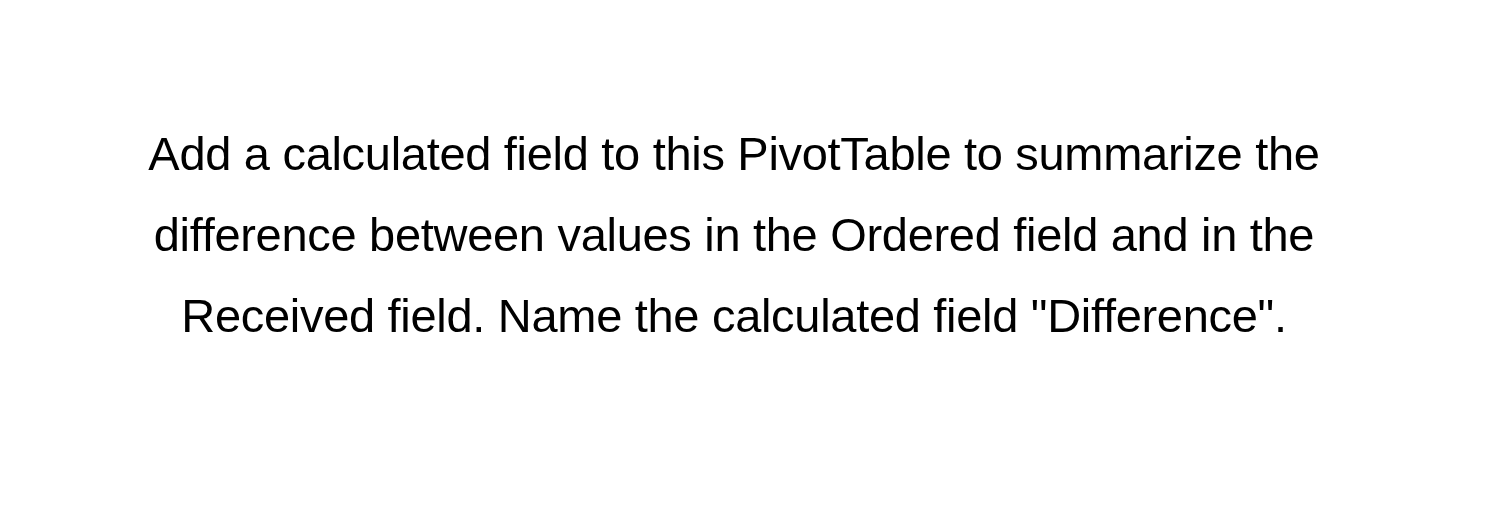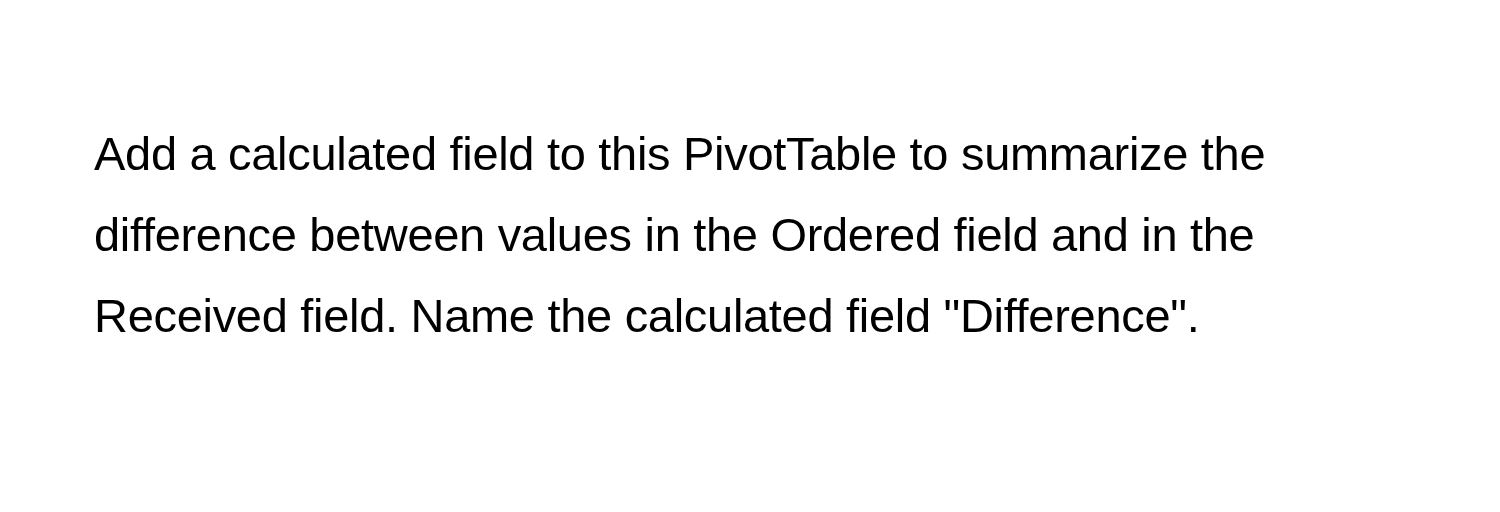--- a/index.html
+++ b/index.html
@@ -1,18 +1,19 @@
 <!DOCTYPE html>
 <html><head>
   <meta charset="utf-8">
   <style>
     * {
       margin: 12px;
       padding: 0;
       box-sizing: border-box;
+      text-align: center;
     }
     body {
       background: #ffffff;
       font-family: -apple-system, BlinkMacSystemFont, "Segoe UI", Helvetica, Arial, sans-serif;
       width: 1500px;
       height: 512px;
       padding: 78px 58px;
     }
     .instruction-text {
       font-size: 47px;

